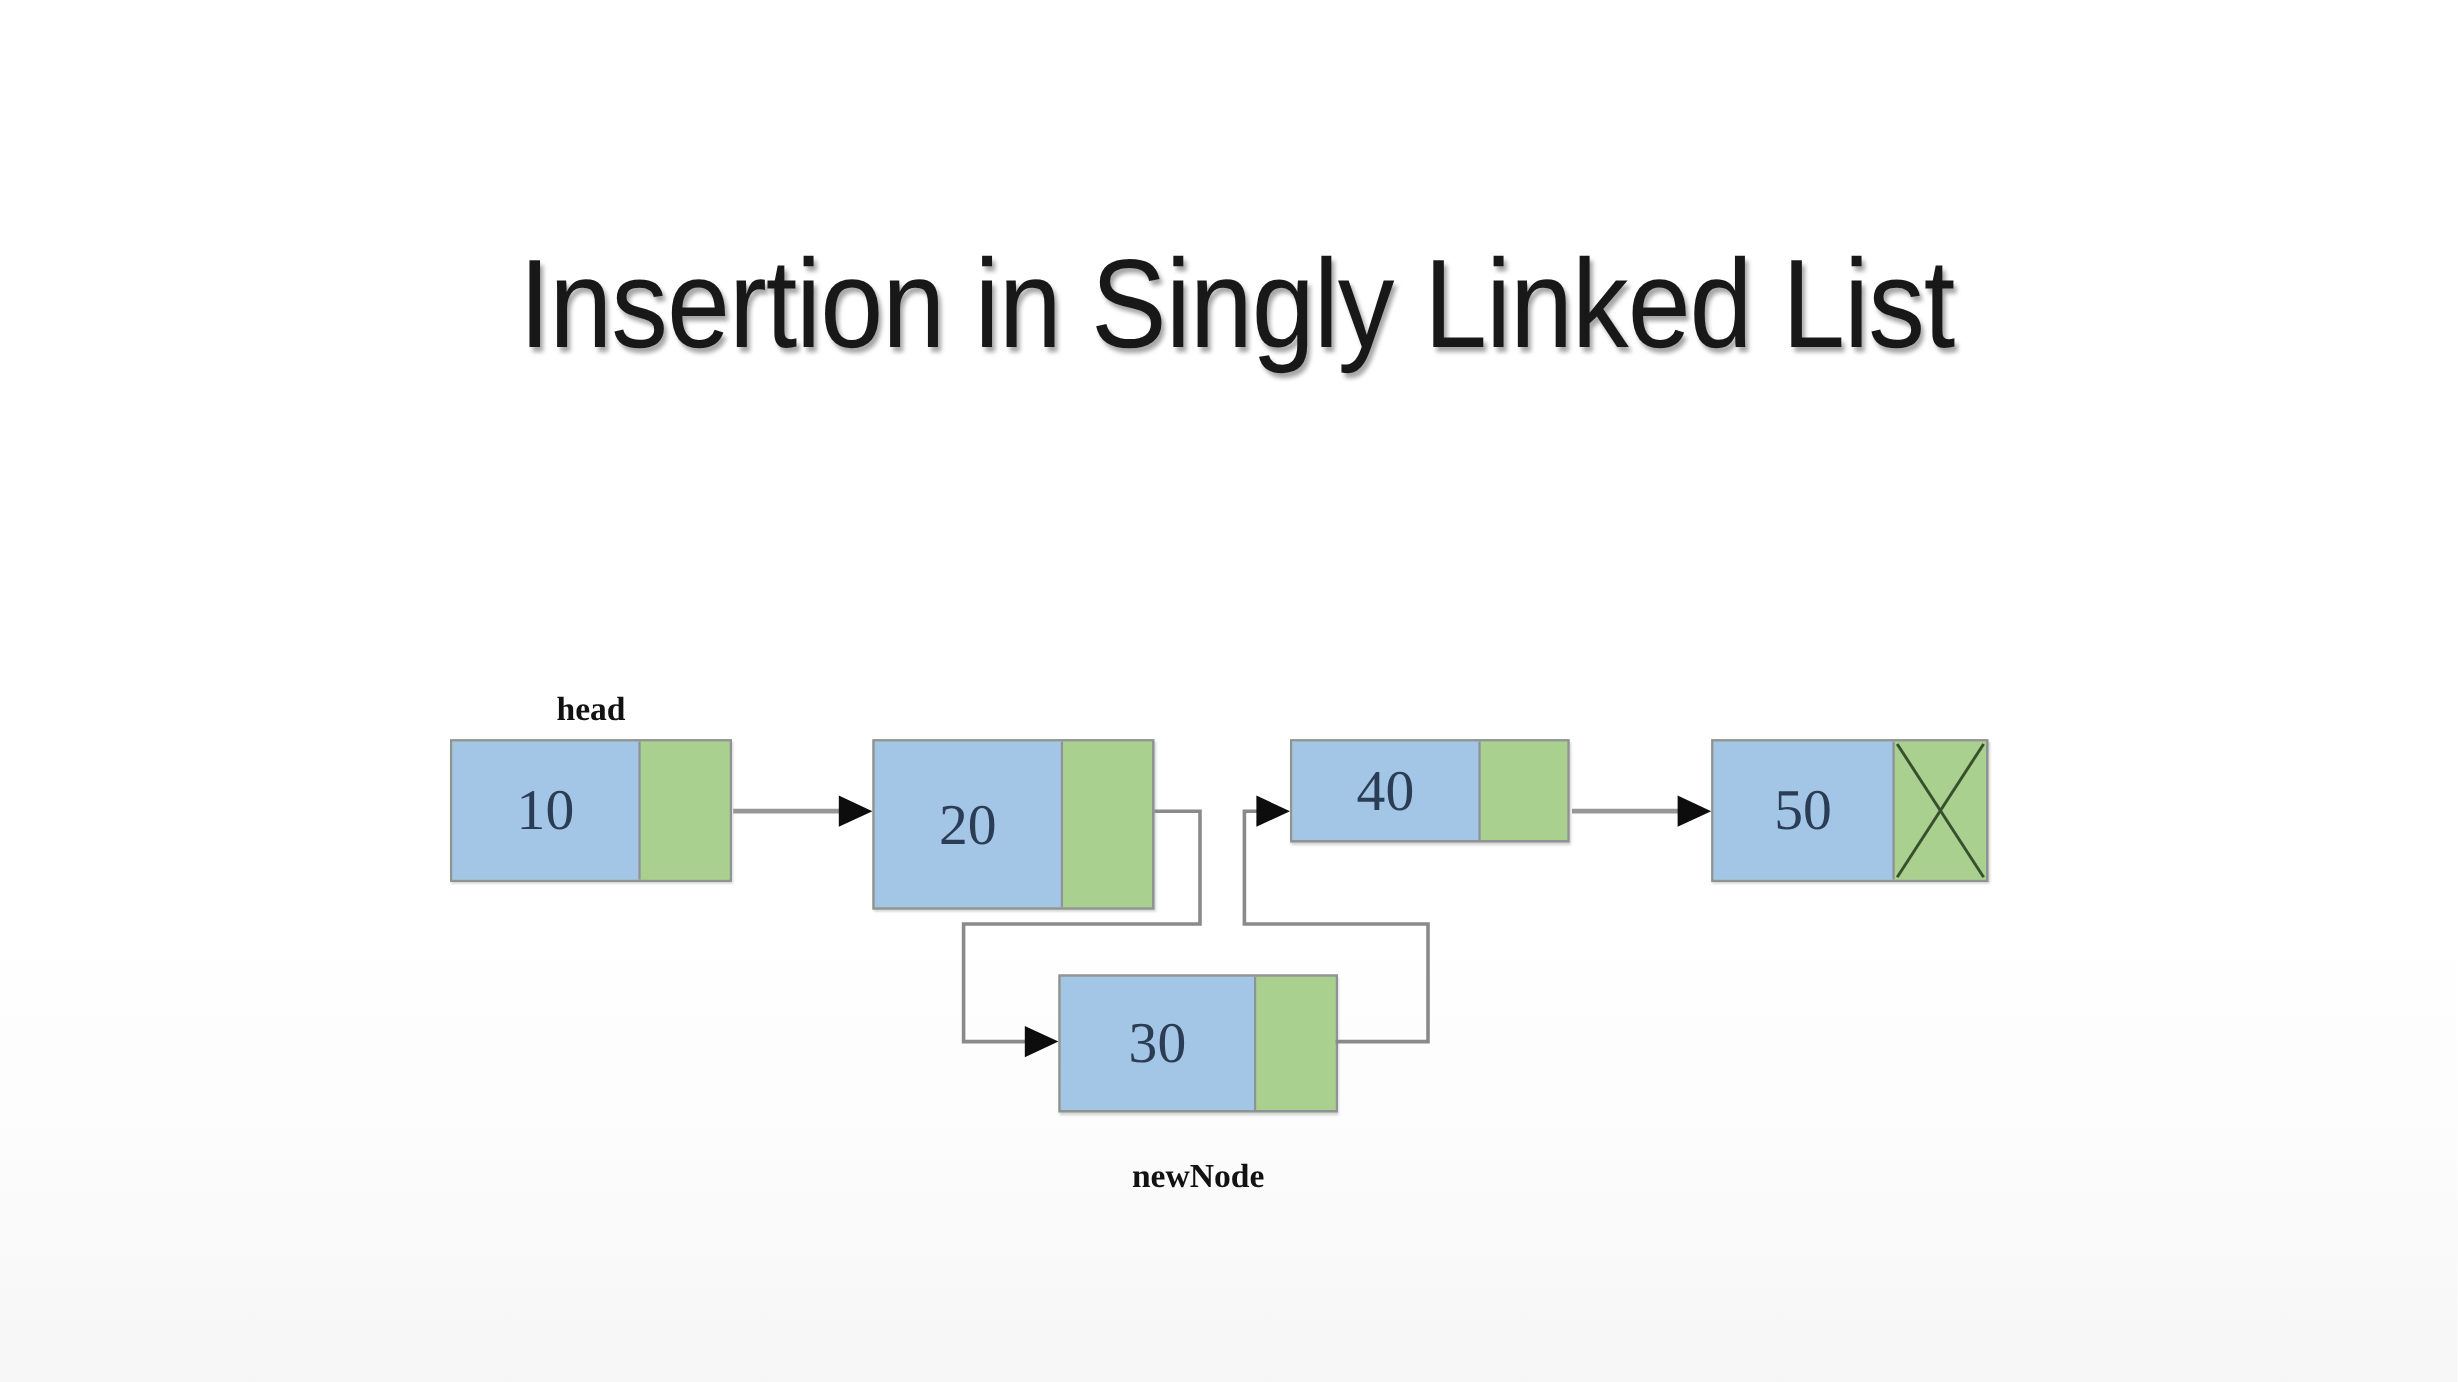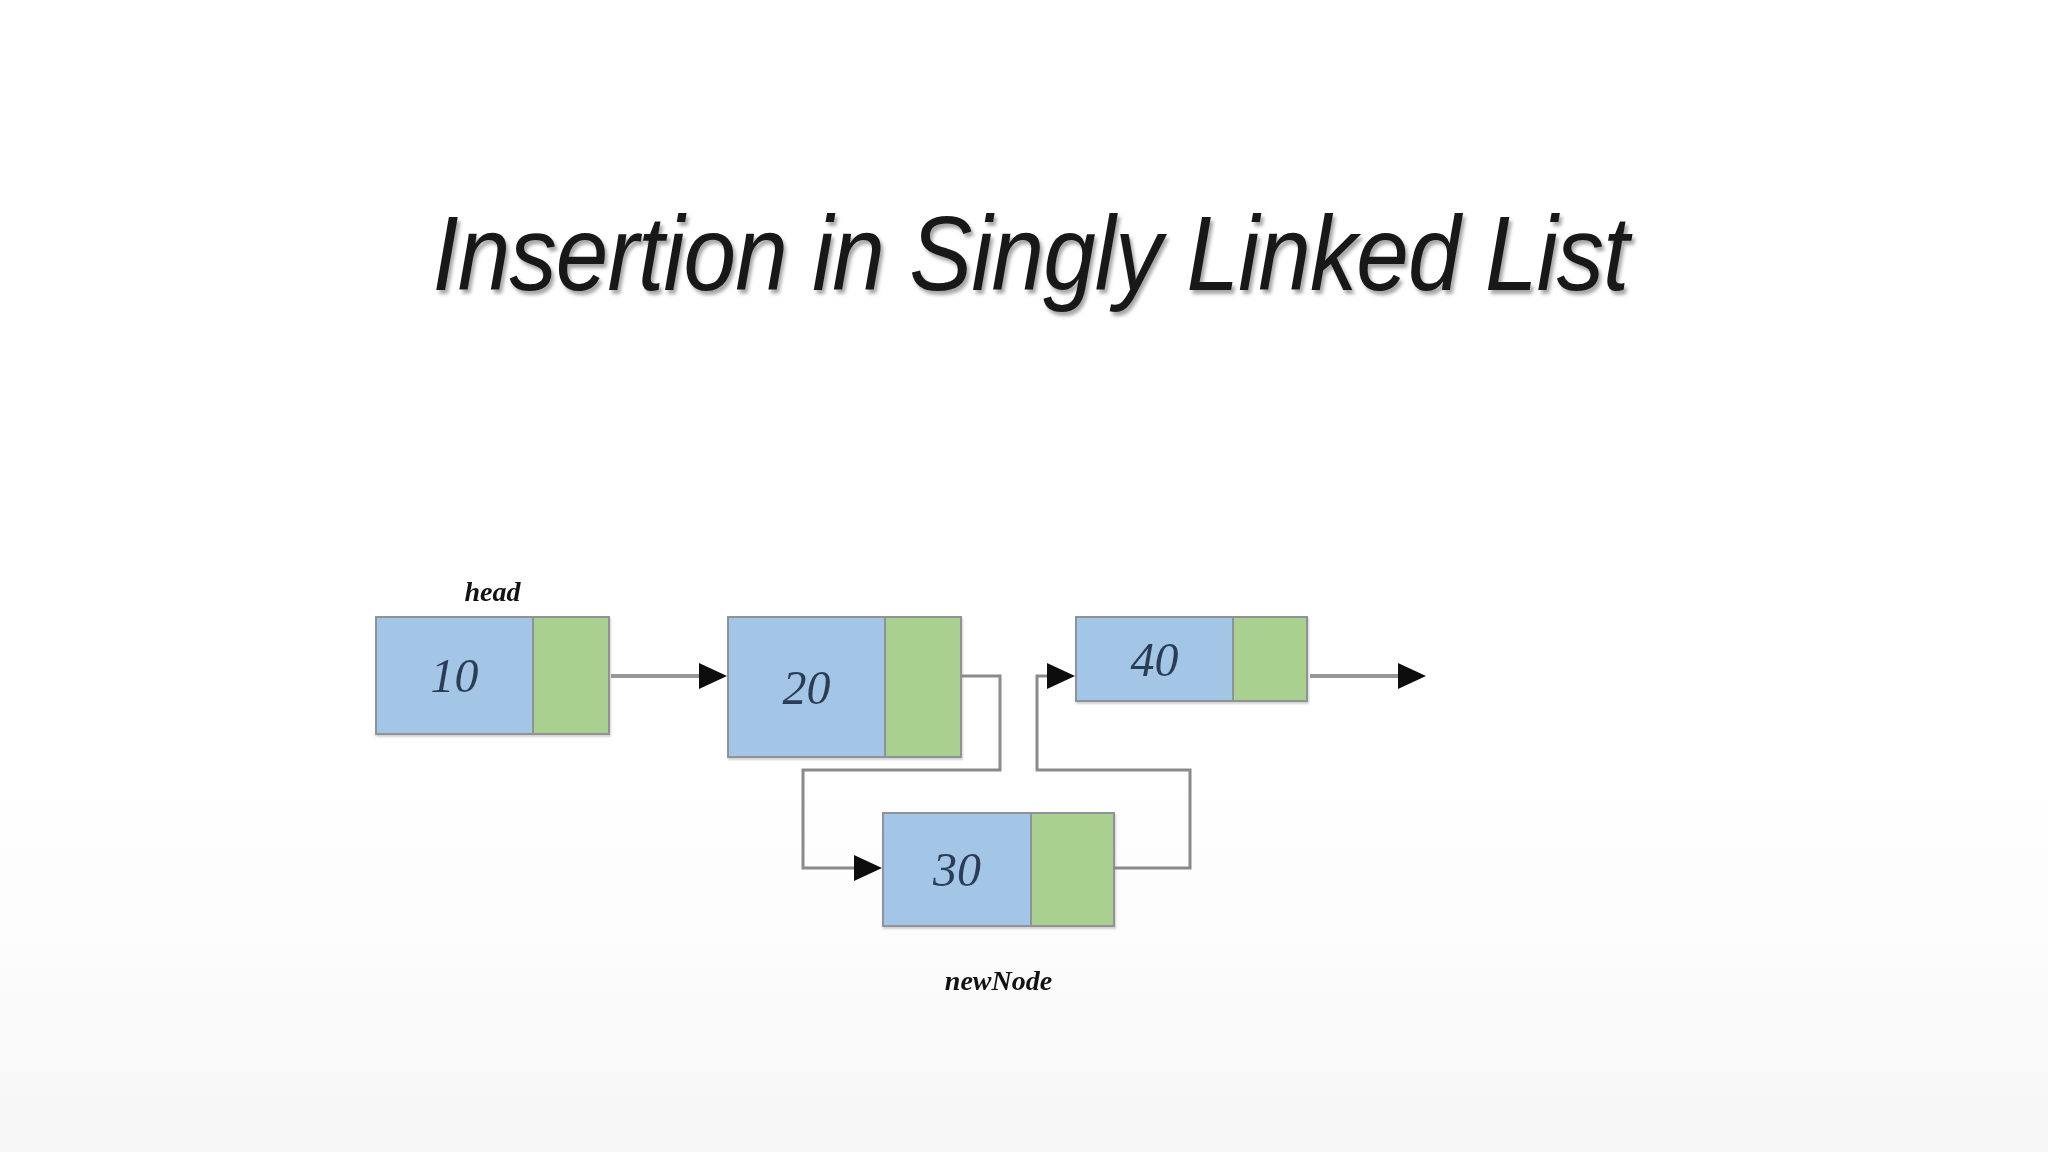--- a/index.html
+++ b/index.html
@@ -2,21 +2,20 @@
 <html><head>
 <meta charset="utf-8">
 <style>
   html,body{margin:0;padding:0;background:#ffffff;}
   .canvas{
     position:relative;
     width:2048px;height:1152px;
     overflow:hidden;
     background:linear-gradient(180deg,#ffffff 0%,#ffffff 66%,#fcfcfc 82%,#f6f6f6 100%);
     font-family:"Liberation Serif","DejaVu Serif",serif;
-    font-style:italic;
   }
 
   
   .title-wrap{
     position:absolute;left:0;top:196px;width:2060px;
     display:flex;justify-content:center;
   }
   .title-text{
     display:inline-block;
     font-family:"Liberation Sans","DejaVu Sans",sans-serif;
@@ -56,21 +55,21 @@
   }
   .node .ptr svg{position:absolute;inset:0;}
 
   .n10{left:375px;top:616px;width:235px;height:119px;}
   .n20{left:727px;top:616px;width:235px;height:142px;}
   .n40{left:1075px;top:616px;width:233px;height:86px;}
   .n50{left:1426px;top:616px;width:231px;height:119px;}
   .n30{left:882px;top:812px;width:233px;height:115px;}
   .n10 .data,.n20 .data,.n40 .data{width:157px;}
   .n50 .data{width:151px;}
-  .n30 .data{width:148px;}
+  .n30 .data{width:163px;}
 
   
   .ptr-label{
     position:absolute;
     font-weight:700;
     font-size:28px;
     color:#121212;
     text-align:center;
     letter-spacing:0px;
   }
@@ -103,20 +102,29 @@
   <div class="node n20">
     <div class="data">20</div>
     <div class="ptr"></div>
   </div>
 
   <div class="node n40">
     <div class="data">40</div>
     <div class="ptr"></div>
   </div>
 
+  <div class="node n50">
+    <div class="data">50</div>
+    <div class="ptr">
+      <svg viewBox="0 0 77 115" width="100%" height="100%" preserveAspectRatio="none">
+        <line class="nullx" x1="2" y1="2" x2="75" y2="113"></line>
+        <line class="nullx" x1="75" y1="2" x2="2" y2="113"></line>
+      </svg>
+    </div>
+  </div>
 
   <div class="node n30">
     <div class="data">30</div>
     <div class="ptr"></div>
   </div>
 
   <div class="ptr-label newnode-label">newNode</div>
 
   <svg class="connectors" width="2048" height="1152" viewBox="0 0 2048 1152">
 

